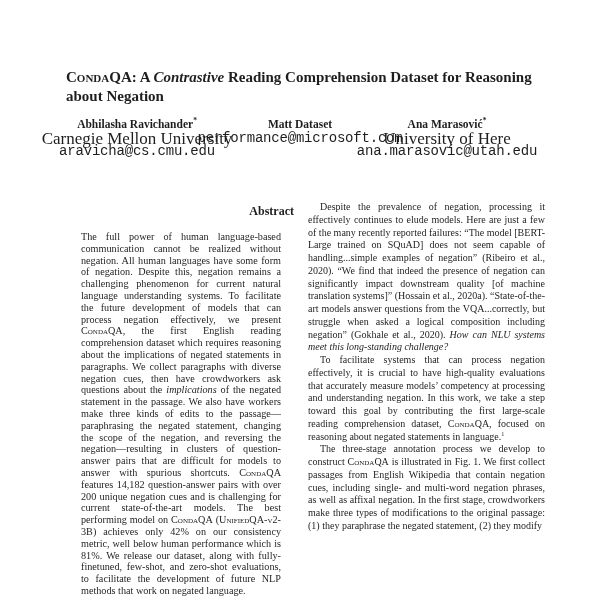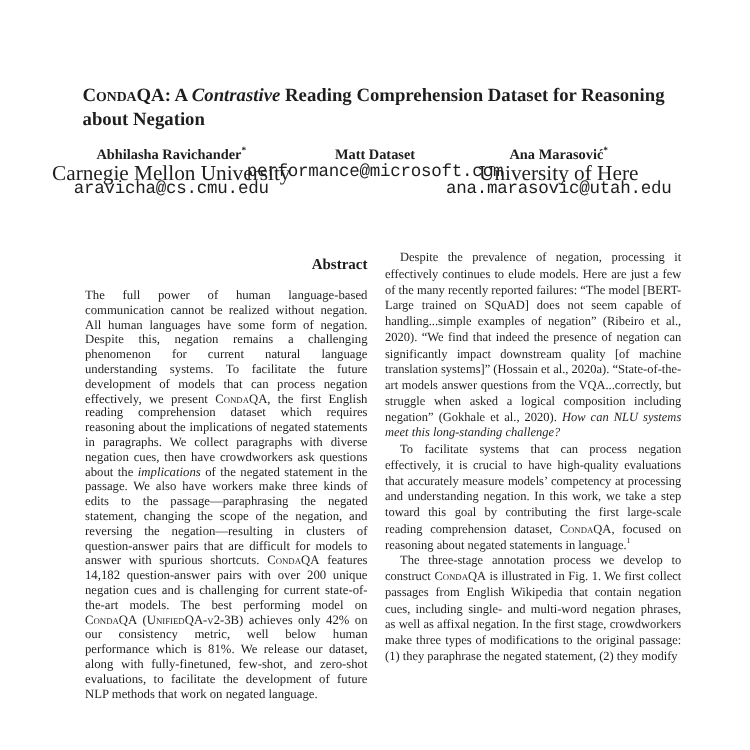--- a/index.html
+++ b/index.html
@@ -65,21 +65,21 @@
     width: 226px;
   }
   .abstract-heading {
     text-align: right;
     font-weight: bold;
     font-size: 12px;
     line-height: 14px;
     margin: 0 0 13px 0;
   }
   .abstract-body {
-    margin: 0;
+    margin: 13px;
     font-size: 10.2px;
     line-height: 11.8px;
     text-align: justify;
   }
   .col-right {
     position: absolute;
     left: 308px;
     top: 201px;
     width: 237px;
   }

